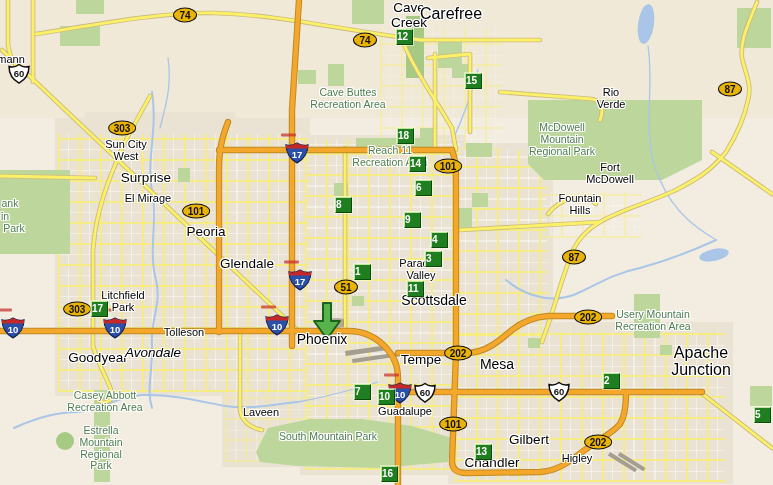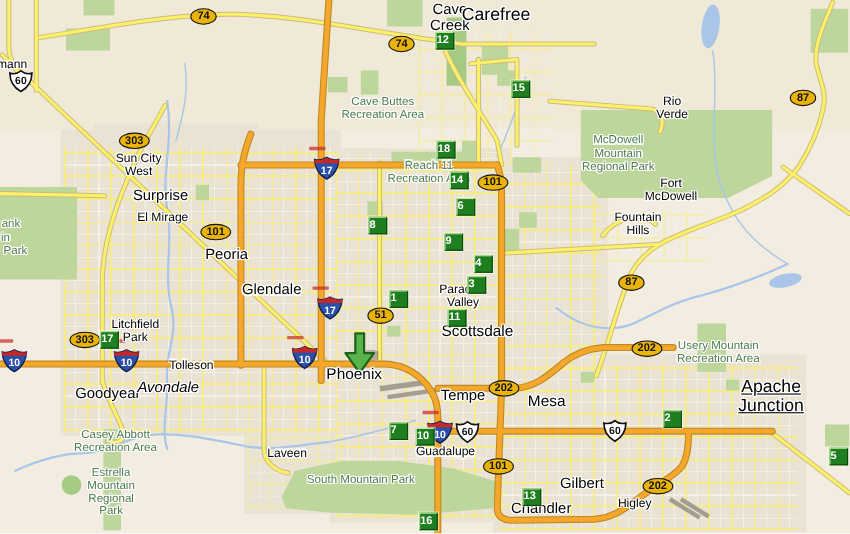--- a/index.html
+++ b/index.html
@@ -211,38 +211,38 @@
 
 <div class="lbl halo sm" style="left: 11px; top: 60px;">mann</div>
     <div class="lbl halo sm" style="left: 126px; top: 151px;">Sun City
 West</div>
     <div class="lbl halo lg" style="left: 146px; top: 178px;">Surprise</div>
     <div class="lbl halo sm" style="left: 148px; top: 199px;">El Mirage</div>
     <div class="lbl halo lg" style="left: 206px; top: 232px;">Peoria</div>
     <div class="lbl halo lg" style="left: 247px; top: 264px;">Glendale</div>
     <div class="lbl halo sm" style="left: 123px; top: 302px;">Litchfield
 Park</div>
-    <div class="lbl halo sm" style="left: 174px; top: 333px;">Tolleson</div>
+    <div class="lbl halo sm" style="left: 184px; top: 333px;">Tolleson</div>
     <div class="lbl halo lg" style="left: 98px; top: 358px;">Goodyear</div>
     <div class="lbl halo lg" style="left: 153px; top: 353px; font-style: italic;">Avondale</div>
     <div class="lbl halo sm" style="left: 261px; top: 413px;">Laveen</div>
     <div class="lbl halo xl" style="left: 322px; top: 340px;">Phoenix</div>
     <div class="lbl halo sm" style="left: 405px; top: 412px;">Guadalupe</div>
     <div class="lbl halo lg" style="left: 421px; top: 360px;">Tempe</div>
     <div class="lbl halo xl" style="left: 497px; top: 365px;">Mesa</div>
     <div class="lbl halo xl" style="left: 434px; top: 301px;">Scottsdale</div>
     <div class="lbl halo sm" style="left: 421px; top: 270px;">Paradise
 Valley</div>
     <div class="lbl halo lg" style="left: 409px; top: 16px;">Cave
 Creek</div>
     <div class="lbl halo md" style="left: 451px; top: 14px;">Carefree</div>
     <div class="lbl halo lg" style="left: 492px; top: 463px;">Chandler</div>
     <div class="lbl halo lg" style="left: 529px; top: 440px;">Gilbert</div>
     <div class="lbl halo sm" style="left: 577px; top: 459px;">Higley</div>
-    <div class="lbl halo md" style="left: 701px; top: 361px; text-decoration: underline;">Apache
+    <div class="lbl halo md" style="left: 701px; top: 361px;">Apache
 Junction</div>
     <div class="lbl halo sm" style="left: 580px; top: 205px;">Fountain
 Hills</div>
     <div class="lbl halo sm" style="left: 610px; top: 174px;">Fort
 McDowell</div>
     <div class="lbl halo sm" style="left: 611px; top: 99px;">Rio
 Verde</div>
     <div class="plbl halo" style="left: 348px; top: 99px;">Cave Buttes
 Recreation Area</div>
     <div class="plbl halo" style="left: 562px; top: 140px;">McDowell

